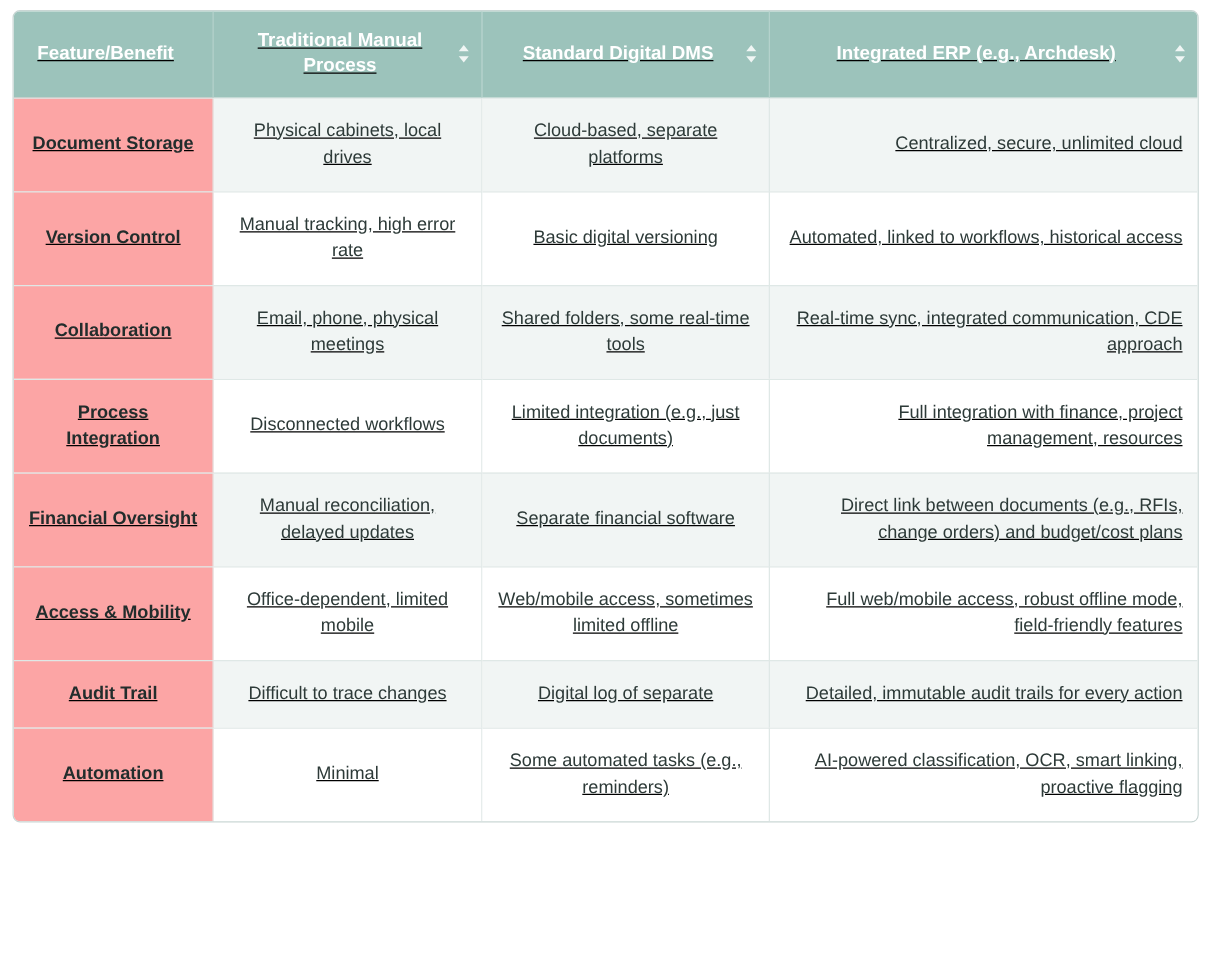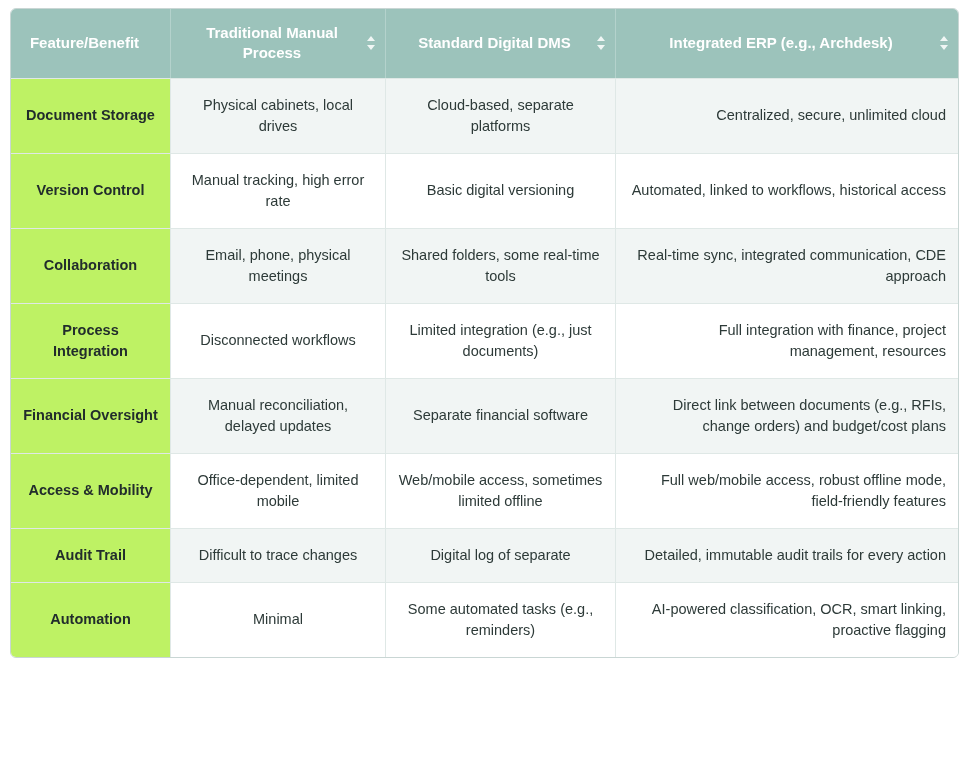--- a/index.html
+++ b/index.html
@@ -8,20 +8,21 @@
     background: #ffffff;
     font-family: "Liberation Sans", sans-serif;
   }
   .page {
     width: 967px;
     height: 764px;
     box-sizing: border-box;
     padding: 8px 10px 10px 10px;
     background: #ffffff;
     overflow: hidden;
+    text-decoration: underline;
   }
   table.comparison {
     width: 947px;
     border-collapse: separate;
     border-spacing: 0;
     table-layout: fixed;
     border: 1px solid #c9d6d4;
     border-radius: 6px;
     overflow: hidden;
     background: #ffffff;
@@ -78,21 +79,21 @@
     border-right: 1px solid #dfe8e6;
     line-height: 1.45;
   }
   table.comparison tbody td:last-child {
     border-right: none;
     text-align: right;
   }
   table.comparison tbody td.feature-cell {
     font-weight: bold;
     color: #222d2c;
-    background: #bef264;
+    background: #fca5a5;
   }
   table.comparison tbody tr:nth-child(odd) td:not(.feature-cell) {
     background: #f1f5f4;
   }
   table.comparison tbody tr:nth-child(even) td:not(.feature-cell) {
     background: #ffffff;
   }
   col.c0 { width: 160px; }
   col.c1 { width: 215px; }
   col.c2 { width: 230px; }

